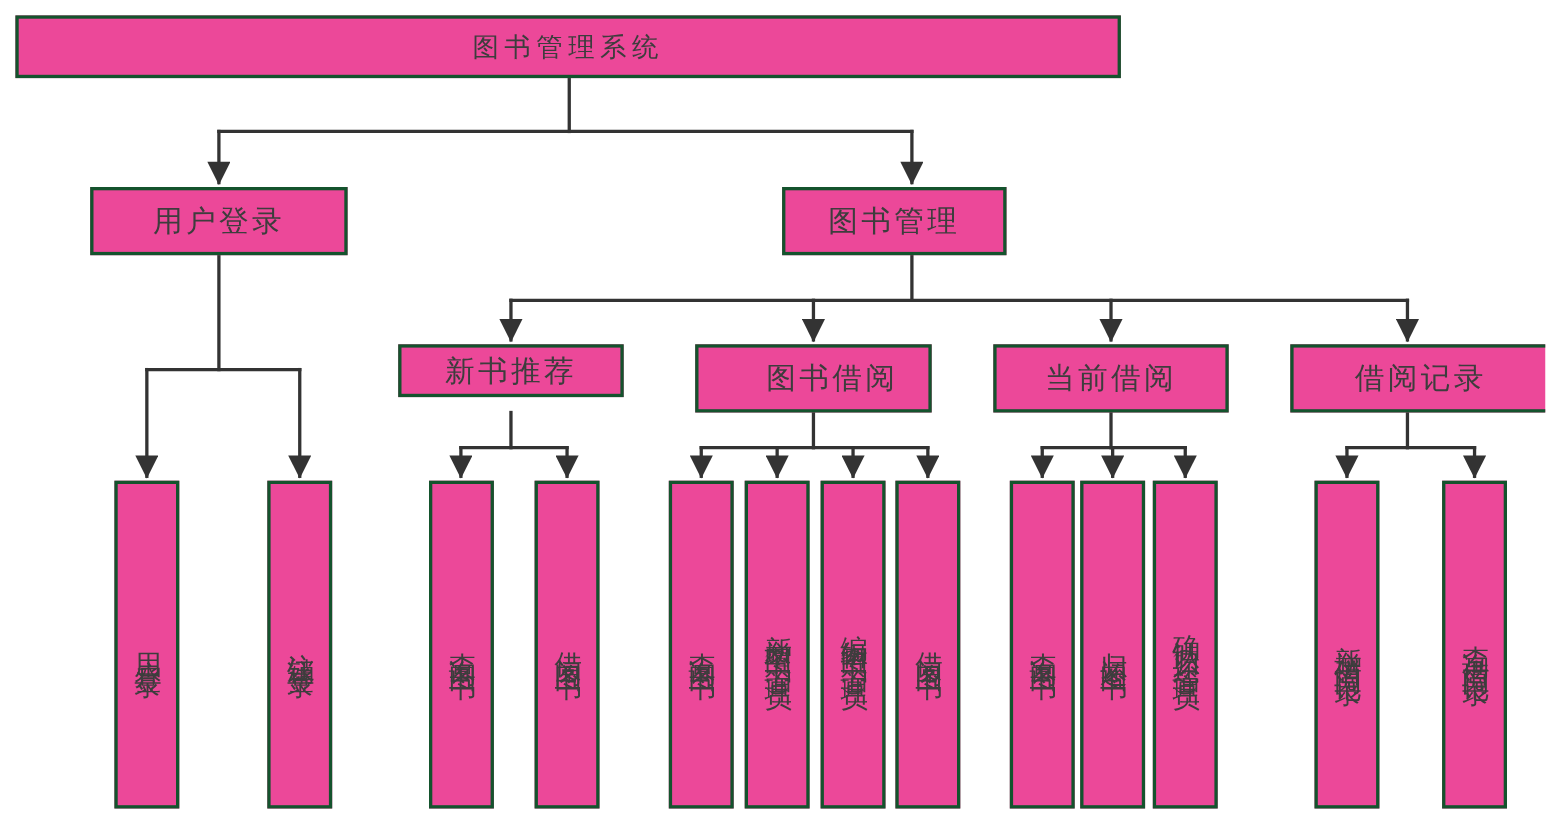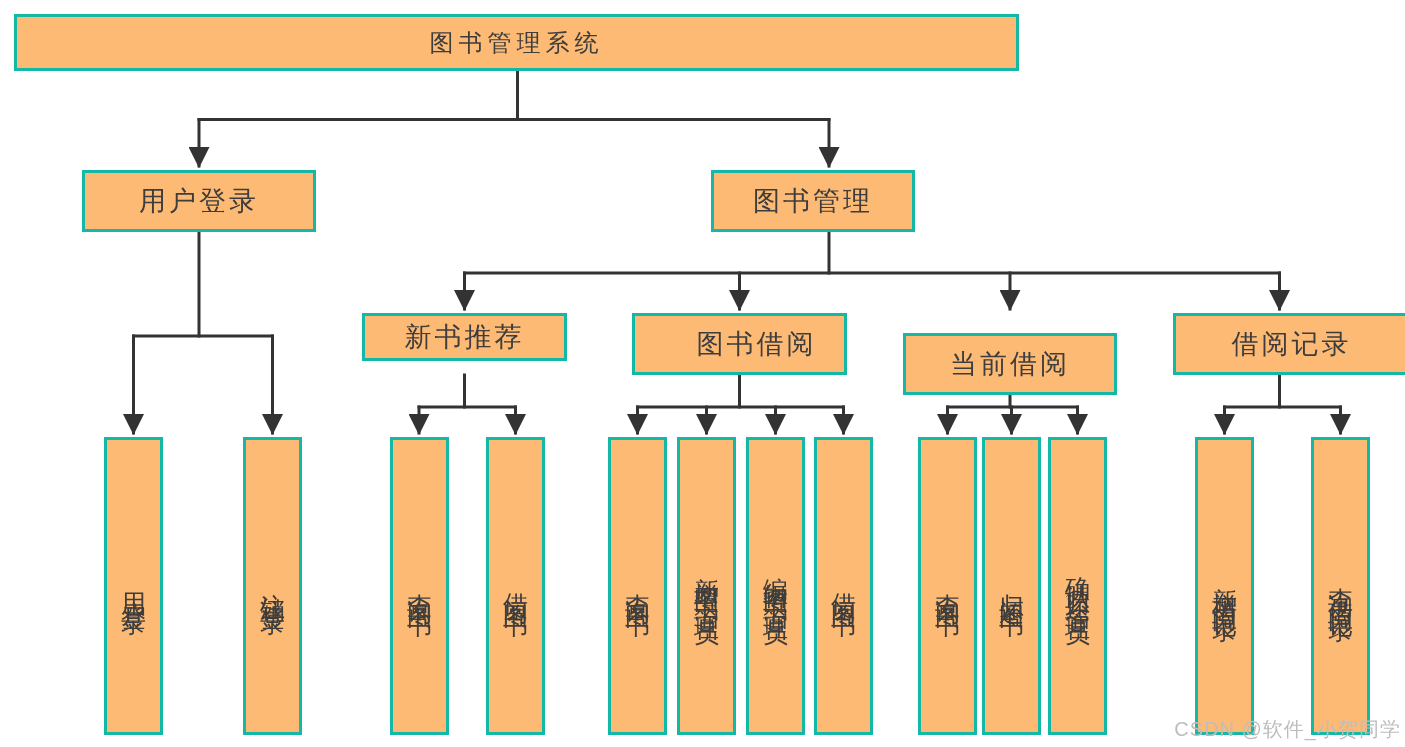--- a/index.html
+++ b/index.html
@@ -2,38 +2,38 @@
 <html><head>
 <meta charset="utf-8">
 <style>
   html,body{margin:0;padding:0;background:#ffffff;}
   .canvas{
     position:relative;width:1405px;height:747px;background:#ffffff;
     font-family:"Liberation Sans", sans-serif;overflow:hidden;
   }
   .wires{position:absolute;left:0;top:0;pointer-events:none;}
   .node{
-    position:absolute;box-sizing:border-box;background:#fdba74;
-    border:3px solid #14b8a6;color:#3d3d3d;
+    position:absolute;box-sizing:border-box;background:#ec4899;
+    border:3px solid #14532d;color:#3d3d3d;
     display:flex;align-items:center;justify-content:center;
   }
   .h-node{font-size:27px;letter-spacing:3px;white-space:nowrap;}
   .root-node{font-size:24px;letter-spacing:5px;}
   .leaf{top:437px;width:59px;height:298px;}
   .vtext{
     writing-mode:vertical-rl;text-orientation:mixed;
     font-size:25px;letter-spacing:6.5px;line-height:1;white-space:nowrap;
   }
   
   .p-root {left:14px;  top:14px;  width:1005px;height:57px;}
   .p-login{left:82px;  top:170px; width:234px; height:62px;}
   .p-mgmt {left:711px; top:170px; width:204px; height:62px;}
   .p-l3-1 {left:362px; top:313px; width:205px; height:48px;}
   .p-l3-2 {left:632px; top:313px; width:215px; height:62px;padding-left:34px;}
-  .p-l3-3 {left:903px; top:313px; width:214px; height:62px;margin-top:20px;}
+  .p-l3-3 {left:903px; top:313px; width:214px; height:62px;}
   .p-l3-4 {left:1173px;top:313px; width:237px; height:62px;}
   .p-lf-1 {left:104px;} .p-lf-2 {left:243px;} .p-lf-3 {left:390px;}
   .p-lf-4 {left:486px;} .p-lf-5 {left:608px;} .p-lf-6 {left:677px;}
   .p-lf-7 {left:746px;} .p-lf-8 {left:814px;} .p-lf-9 {left:918px;}
   .p-lf-10{left:982px;} .p-lf-11{left:1048px;} .p-lf-12{left:1195px;}
   .p-lf-13{left:1311px;}
   .watermark{
     position:absolute;right:4px;top:716px;font-size:20px;
     color:#bdbdbd;letter-spacing:1px;white-space:nowrap;z-index:5;
   }
@@ -150,14 +150,13 @@
   <div class="node leaf p-lf-11">
     <span class="vtext">确认归还（管理员）</span>
   </div>
   <div class="node leaf p-lf-12">
     <span class="vtext">新增借阅记录</span>
   </div>
   <div class="node leaf p-lf-13">
     <span class="vtext">查询借阅记录</span>
   </div>
 
-  <div class="watermark">CSDN @软件_小贺同学</div>
 </div>
 
 </body></html>

